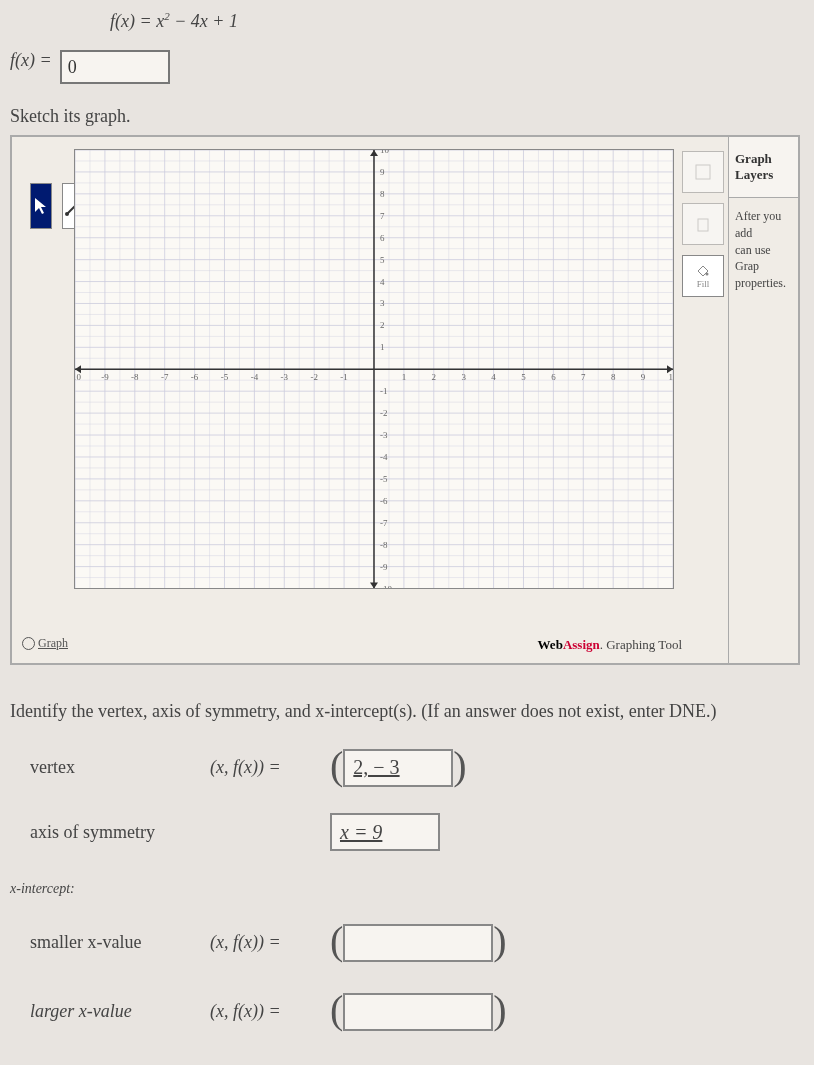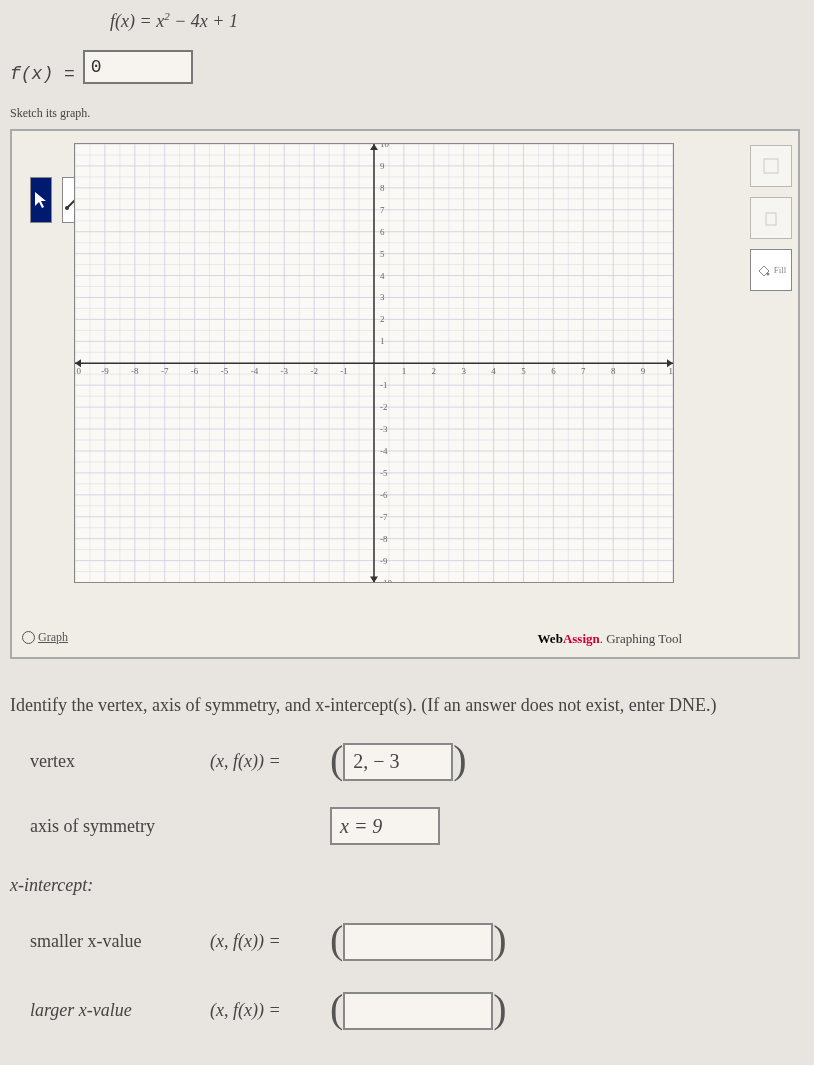--- a/index.html
+++ b/index.html
@@ -7,29 +7,29 @@
     margin: 0;
     padding: 0;
     background: #e8e4e0;
     font-family: Georgia, 'Times New Roman', serif;
     color: #444;
     width: 814px;
   }
   .page { padding: 10px 10px 30px 10px; border-radius: 12px; }
   .equation-top { margin-left: 100px; font-style: italic; font-size: 18px; }
   .equation-top sup { font-size: 11px; }
-  .fx-row { margin-top: 18px; display: flex; align-items: flex-end; font-style: italic; font-size: 18px; font-family: Liberation Mono, monospace; }
+  .fx-row { margin-top: 18px; display: flex; align-items: flex-start; font-style: italic; font-size: 18px; }
   .fx-row .inputbox {
     border: 2px solid #777;
     background: #f7f4f0;
     width: 110px; height: 34px; margin-left: 8px;
     display: inline-flex; align-items: center; padding: 0 6px;
     font-style: normal; font-size: 18px; color: #333;
   }
-  .sketch-txt { margin-top: 22px; font-size: 12px; font-style: normal; }
+  .sketch-txt { margin-top: 22px; font-size: 18px; font-style: normal; }
 
   .graphing-tool {
     margin-top: 8px;
     border: 2px solid #aaa;
     background: #f0ece6;
     width: 790px; height: 530px;
     display: flex;
     position: relative;
   }
   .toolbar {
@@ -99,24 +99,24 @@
   .layers-body { padding: 10px 6px; font-size: 12px; color: #444; line-height: 1.4; }
 
   .identify { margin-top: 36px; font-size: 18px; }
   .ans-row { display: flex; align-items: center; margin-top: 22px; font-size: 18px; margin-left: 20px; }
   .ans-label { width: 180px; }
   .ans-mid { width: 120px; font-style: italic; }
   .paren { font-size: 40px; color: #555; font-family: serif; position: relative; top: -2px;}
   .ans-input {
     border: 2px solid #888; background: #f7f4f0;
     min-width: 110px; height: 38px; padding: 0 8px;
-    display: inline-flex; align-items: center; font-size: 20px;
+    display: inline-flex; align-items: center; font-size: 20px; text-decoration: underline;
   }
   .ans-input.wide { min-width: 150px; }
-  .sub-h { margin-top: 30px; font-style: italic; font-size: 18px; }
+  .sub-h { margin-top: 30px; font-style: italic; font-size: 14px; }
   .x2 { font-style: italic; font-family: serif; }
 </style>
 </head>
 <body>
 
 <div class="page">
 
   <div class="equation-top">
     <span>f(x)</span>
     <span>=</span>
@@ -308,30 +308,38 @@
         <svg width="20" height="20">
             <rect x="3" y="3" width="14" height="14" stroke="#aaa" fill="none"></rect>
           </svg>
       </div>
       <div class="side-btn muted">
         <svg width="18" height="18">
             <rect x="4" y="4" width="10" height="12" stroke="#aaa" fill="none"></rect>
           </svg>
       </div>
       <div class="side-btn">
-        <div style="display:flex;align-items:center;gap:2px;">
+        <div style="display:flex;flex-direction:column;align-items:center;gap:2px;">
           <svg width="16" height="14">
               <path d="M3 8 L8 3 L13 8 L8 13 Z" stroke="#888" fill="none"></path>
               <circle cx="12" cy="11" r="1.5" fill="#888"></circle>
             </svg>
           <span style="font-size:9px;">Fill</span>
         </div>
       </div>
     </div>
 
+    <div class="layers">
+      <div class="layers-h">Graph Layers</div>
+      <div class="layers-body">
+        <div>After you add</div>
+        <div>can use Grap</div>
+        <div>properties.</div>
+      </div>
+    </div>
 
     <a class="help-link">Graph</a>
 
     <div class="footer-gt">
       <b><span class="wa">Web</span><span class="as">Assign</span></b><span>.</span><span> Graphing Tool</span>
     </div>
   </div>
 
   <div class="identify">Identify the vertex, axis of symmetry, and x-intercept(s). (If an answer does not exist, enter DNE.)</div>
 

